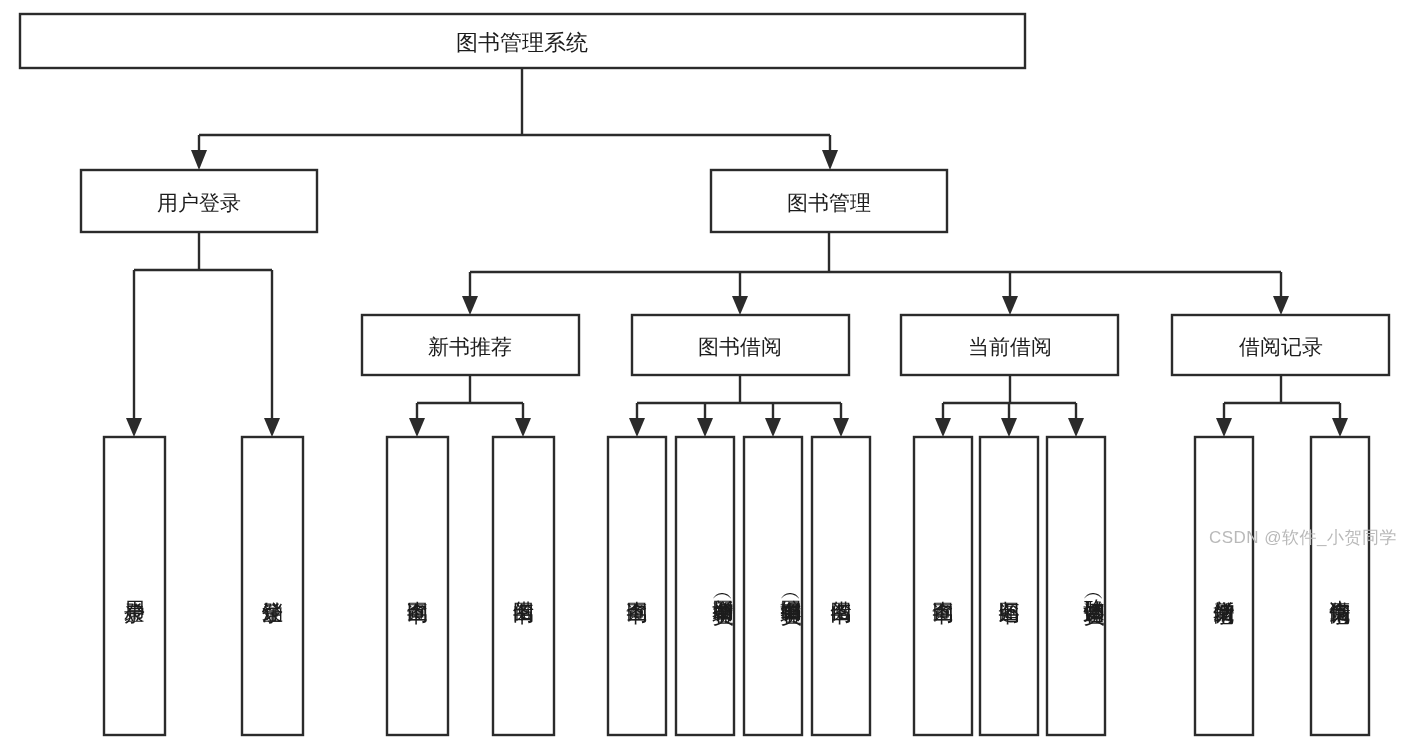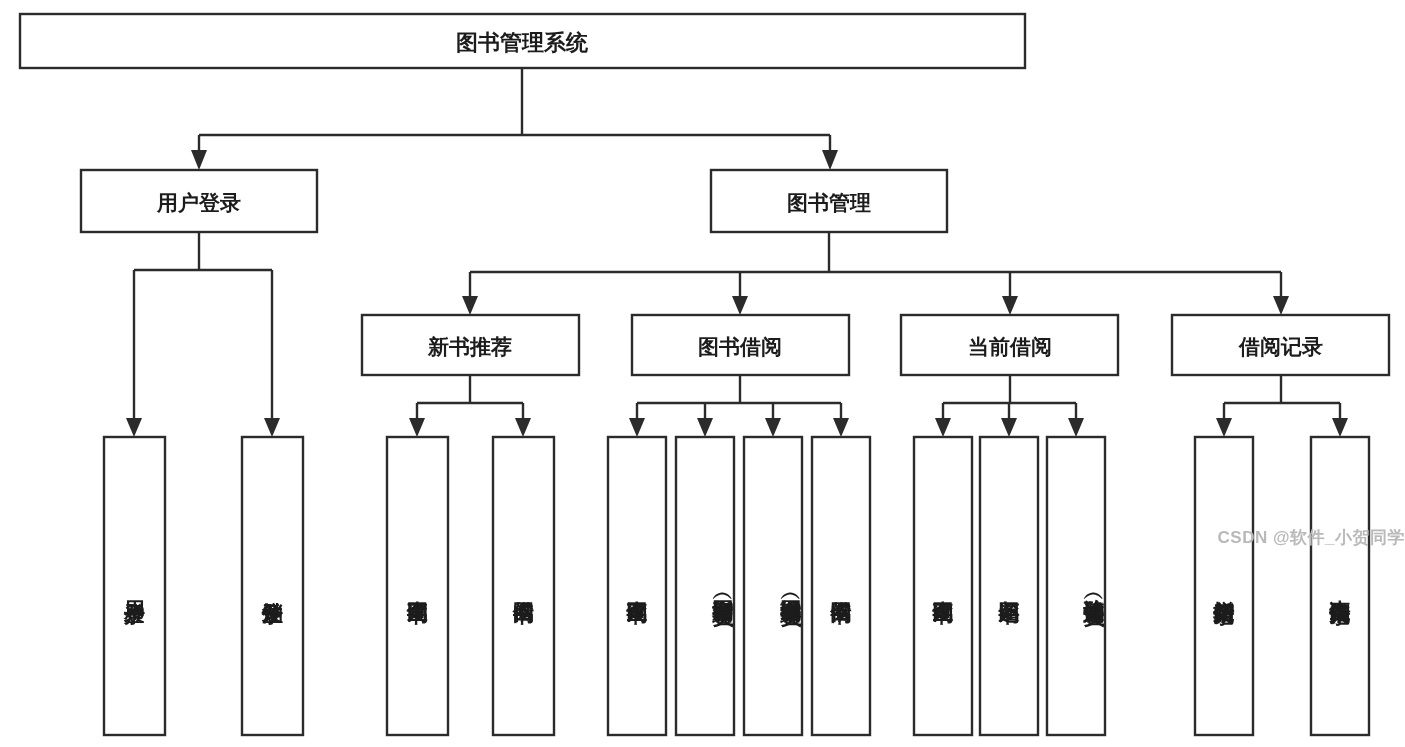--- a/index.html
+++ b/index.html
@@ -13,21 +13,20 @@
     overflow: hidden;
     font-family: "Liberation Sans", "DejaVu Sans", sans-serif;
     position: relative;
   }
   #diagram-root {
     position: absolute;
     left: 0;
     top: 0;
     width: 1405px;
     height: 552px;
-    font-weight: bold;
   }
   svg#diagram-svg {
     display: block;
     width: 1405px;
     height: 747px;
   }
   .node-box {
     fill: #ffffff;
     stroke: #2b2b2b;
     stroke-width: 2.4;
@@ -63,21 +62,21 @@
     letter-spacing: 1px;
     display: flex;
     align-items: center;
     justify-content: center;
     text-align: center;
     white-space: nowrap;
     pointer-events: none;
   }
   .watermark {
     position: absolute;
-    right: 0;
+    right: 8px;
     bottom: 3px;
     font-family: "Liberation Sans", "DejaVu Sans", sans-serif;
     font-size: 17px;
     color: #b9b9b9;
     letter-spacing: 0.5px;
     white-space: nowrap;
   }
 </style>
 </head>
 <body>

